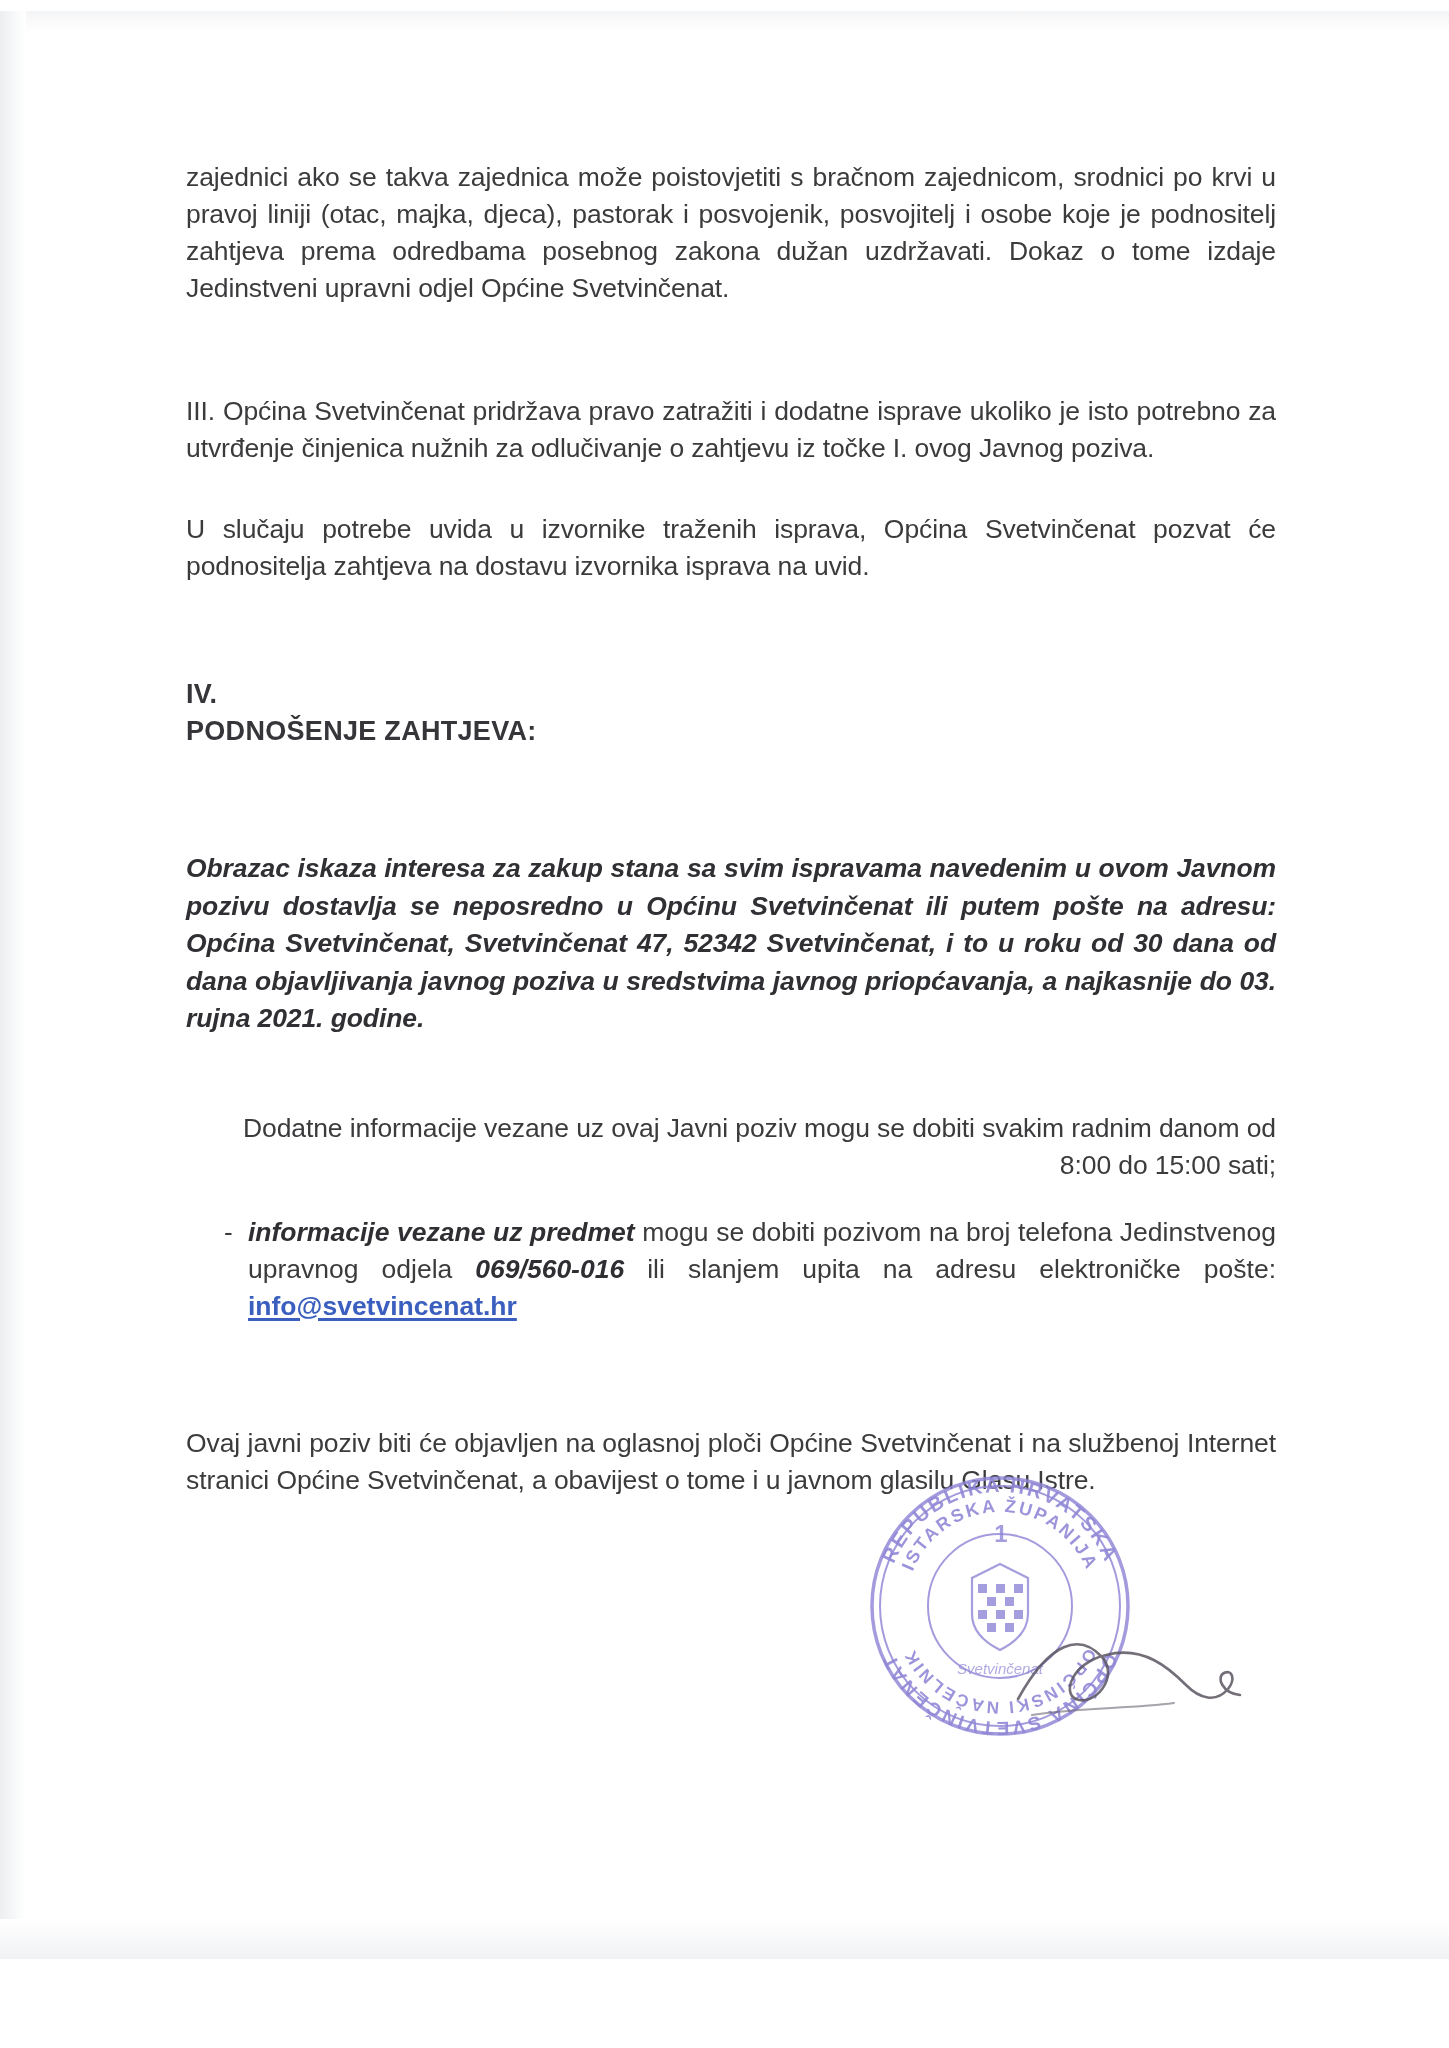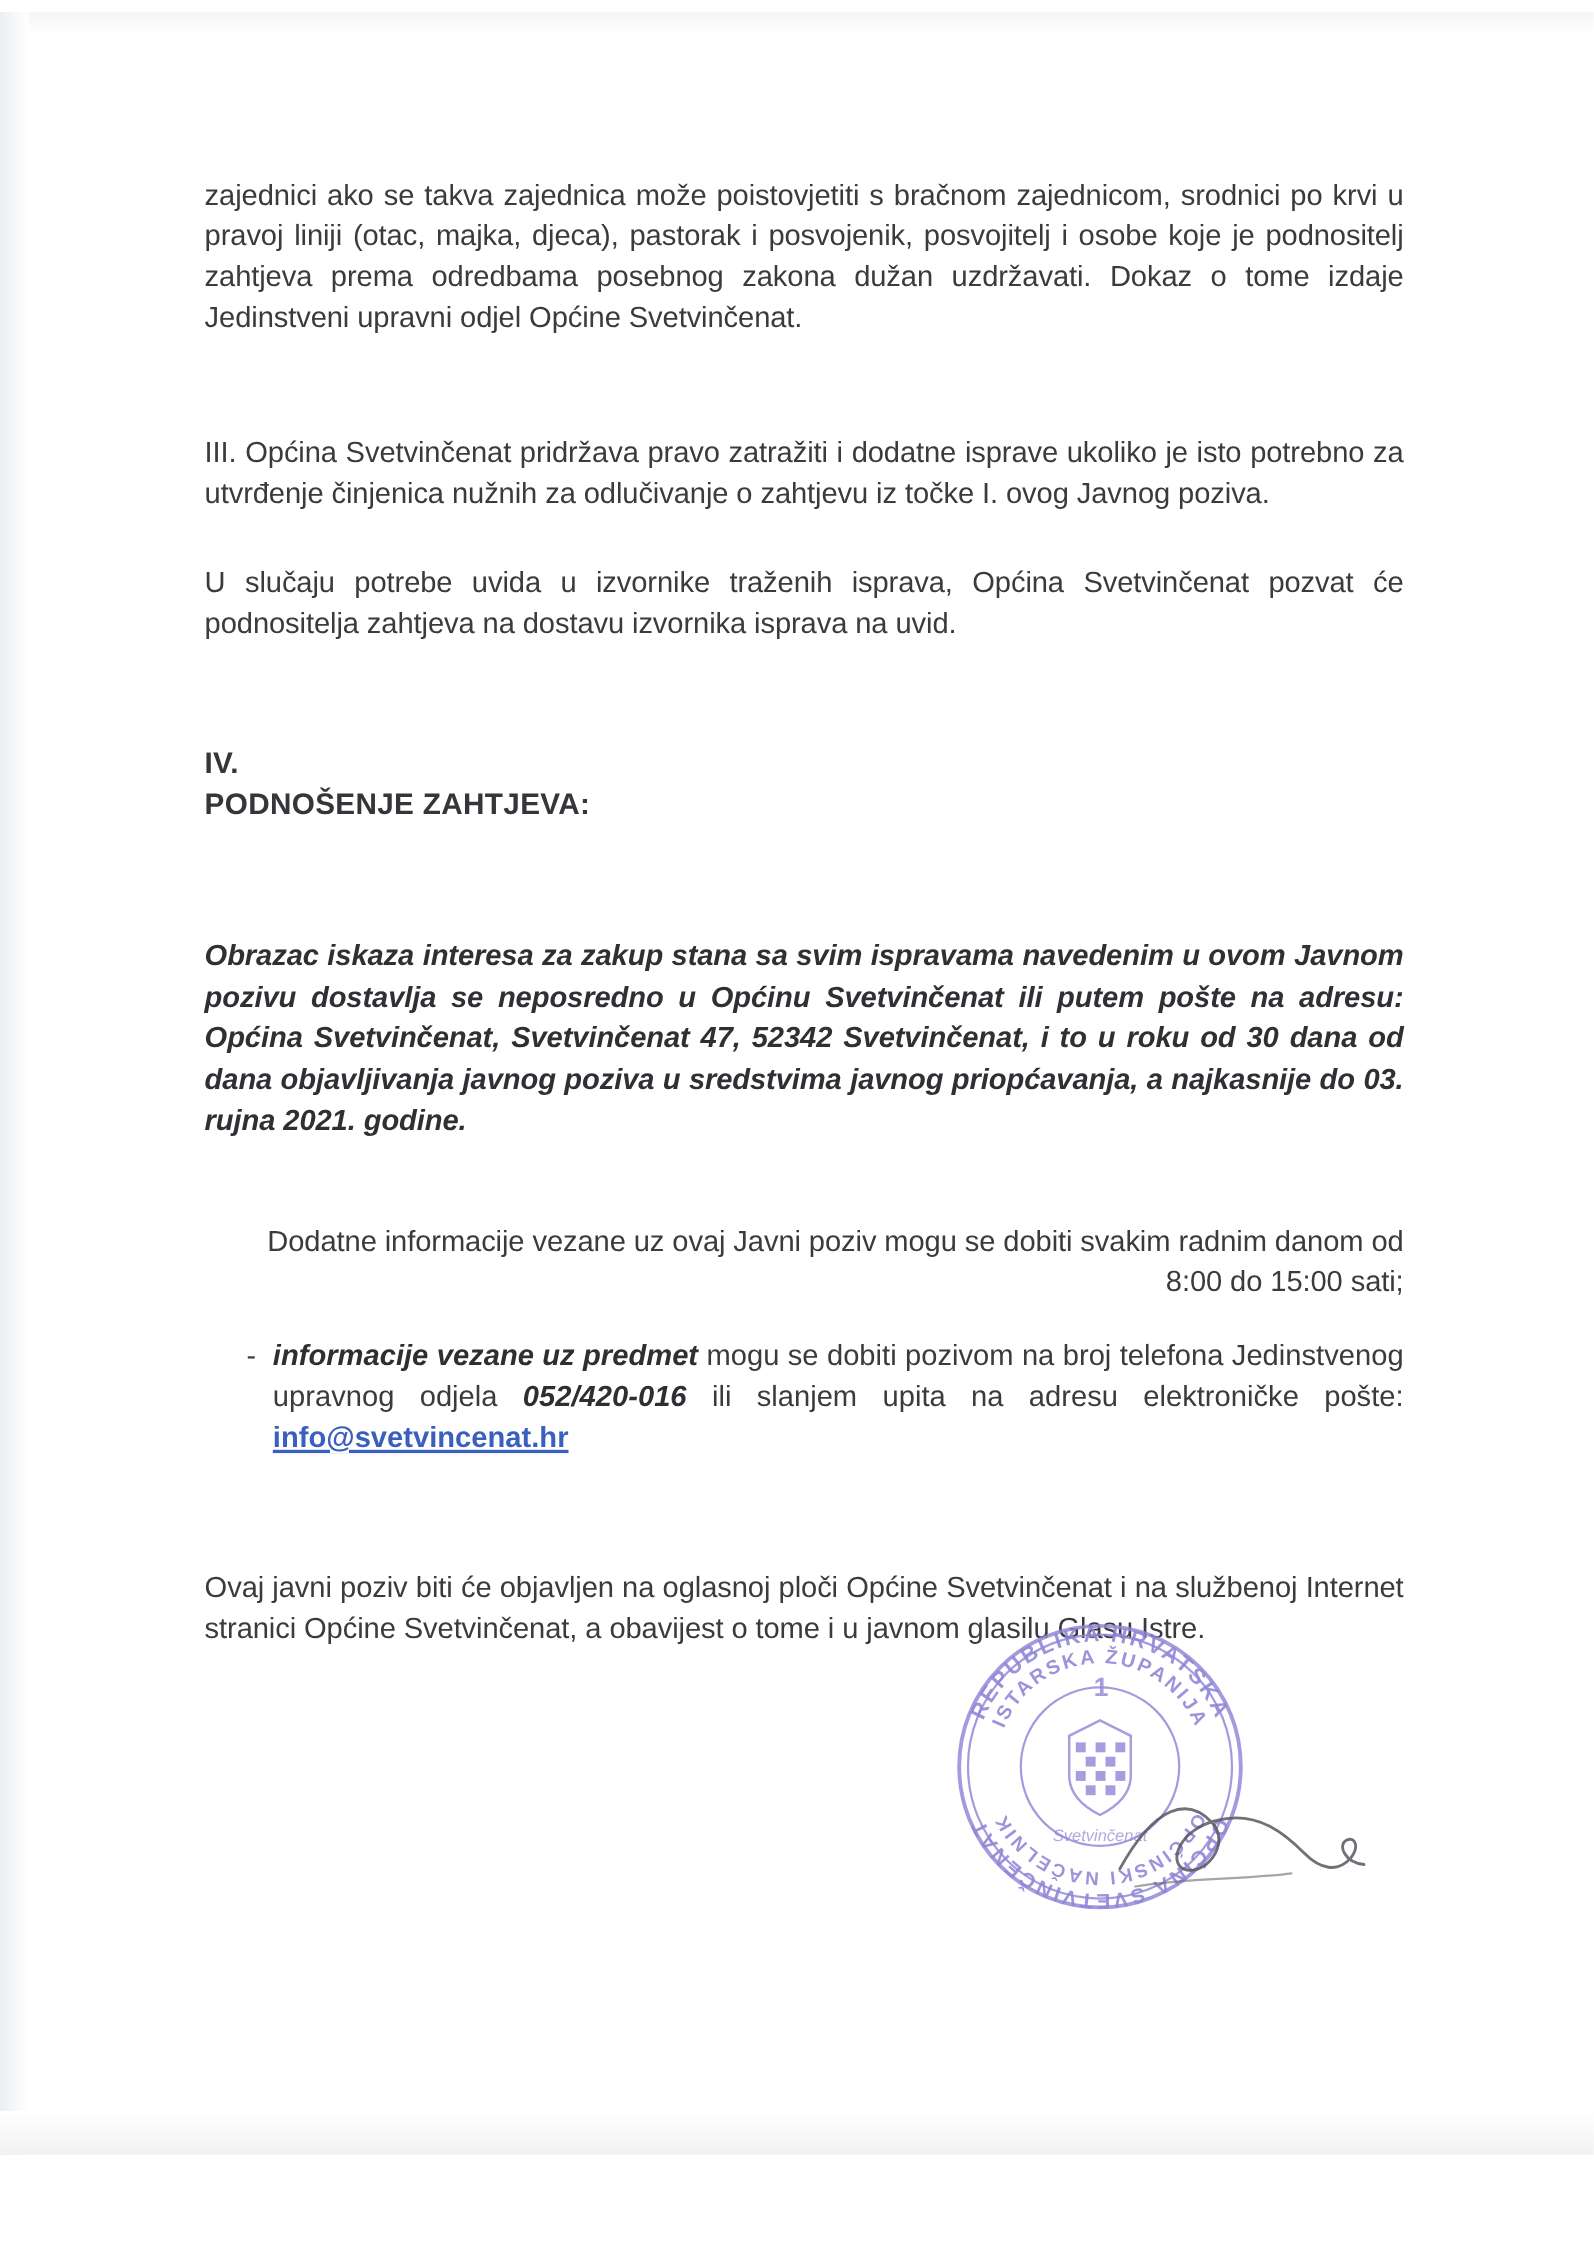--- a/index.html
+++ b/index.html
@@ -204,21 +204,21 @@
     <div class="bold-block">
       <div>Obrazac iskaza interesa za zakup stana sa svim ispravama navedenim u ovom Javnom pozivu dostavlja se neposredno u Općinu Svetvinčenat ili putem pošte na adresu: Općina Svetvinčenat, Svetvinčenat 47,  52342 Svetvinčenat, i to u roku od 30 dana od dana objavljivanja javnog poziva u sredstvima javnog priopćavanja, a najkasnije do 03. rujna 2021. godine.</div>
     </div>
 
     <div class="sp-4"></div>
 
     <p class="body-text left">Dodatne informacije vezane uz ovaj Javni poziv mogu se dobiti svakim radnim danom od 8:00 do 15:00 sati;</p>
 
     <div class="bullet-row">
       <div class="bullet-dash">-</div>
-      <div class="bullet-body"><span class="b">informacije vezane uz predmet</span><span> mogu se dobiti pozivom na broj telefona Jedinstvenog upravnog odjela </span><span class="b">052/420-016</span><span> ili slanjem upita na adresu elektroničke pošte: </span><span class="email-link">info@svetvincenat.hr</span></div>
+      <div class="bullet-body"><span class="b">informacije vezane uz predmet</span><span> mogu se dobiti pozivom na broj telefona Jedinstvenog upravnog odjela </span><span class="b">069/560-016</span><span> ili slanjem upita na adresu elektroničke pošte: </span><span class="email-link">info@svetvincenat.hr</span></div>
     </div>
 
     <div class="sp-7"></div>
 
     <p class="body-text">Ovaj javni poziv biti će objavljen na oglasnoj ploči Općine Svetvinčenat i na službenoj Internet stranici Općine Svetvinčenat, a obavijest o tome i  u javnom glasilu Glasu Istre.</p>
 
   </div>
 
   <div class="stamp">
     <svg viewBox="0 0 276 276" width="276" height="276" aria-hidden="true">

